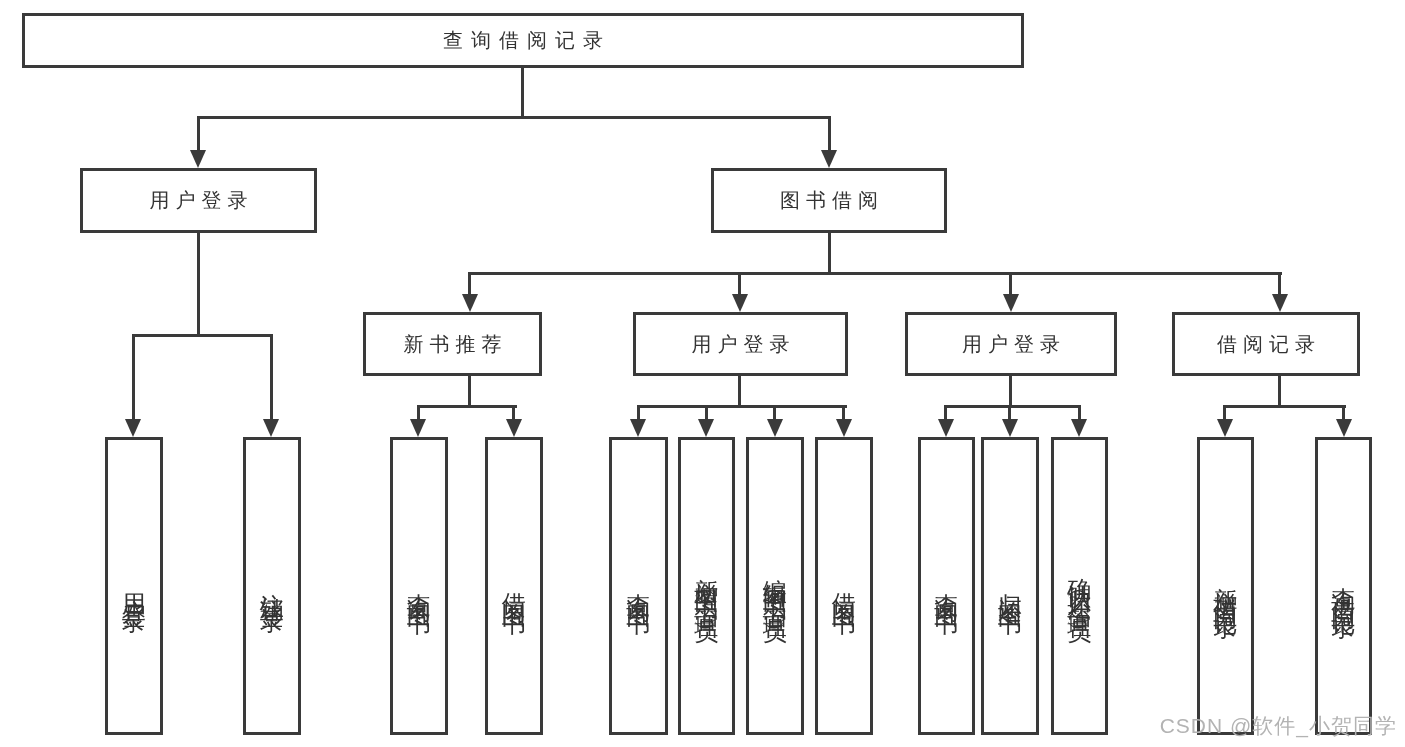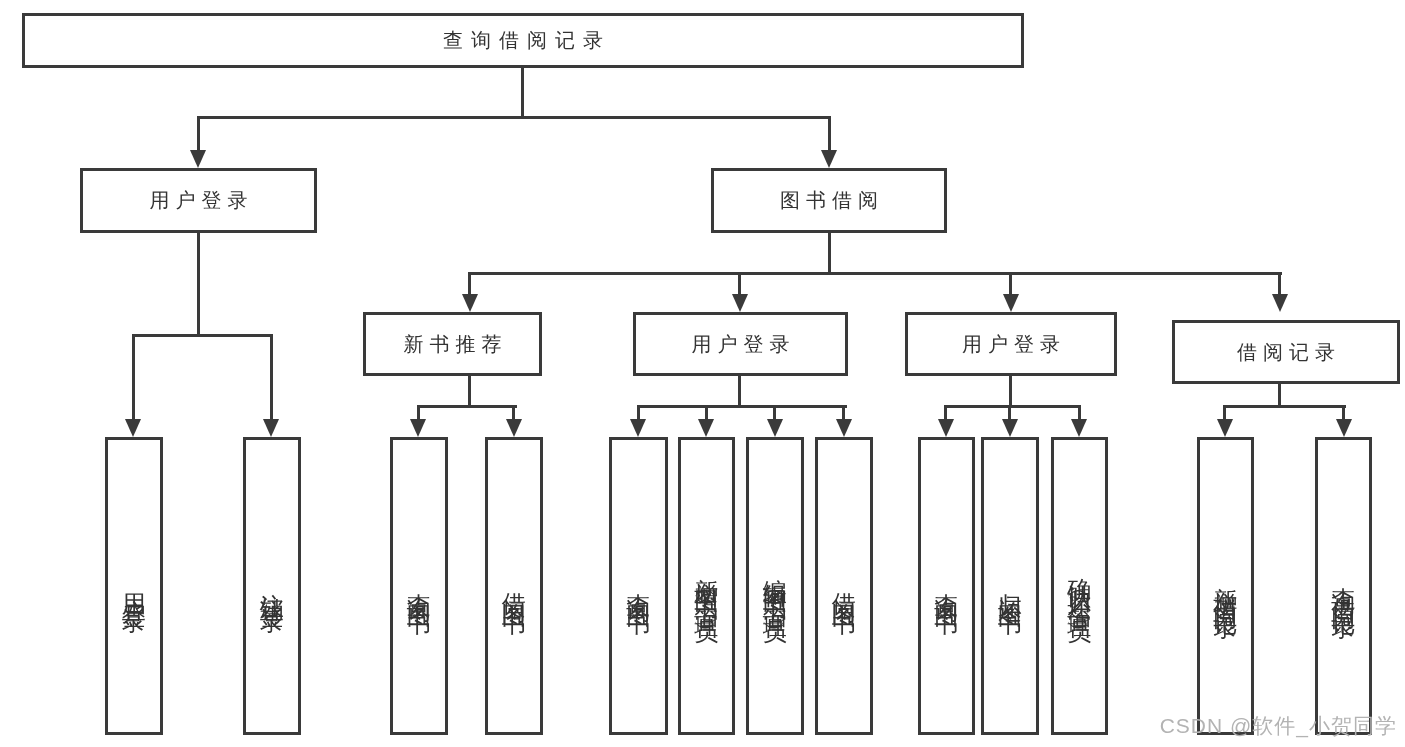--- a/index.html
+++ b/index.html
@@ -129,21 +129,21 @@
 
   <div class="box" style="left:363px;top:312px;width:179px;height:64px">
     <span class="hlabel">新书推荐</span>
   </div>
   <div class="box" style="left:633px;top:312px;width:215px;height:64px">
     <span class="hlabel">用户登录</span>
   </div>
   <div class="box" style="left:905px;top:312px;width:212px;height:64px">
     <span class="hlabel">用户登录</span>
   </div>
-  <div class="box" style="left:1172px;top:320px;width:228px;height:64px">
+  <div class="box" style="left:1172px;top:312px;width:188px;height:64px">
     <span class="hlabel">借阅记录</span>
   </div>
 
   <div class="box" style="left:105px;top:437px;width:58px;height:298px">
     <span class="vtext">用户登录</span>
   </div>
   <div class="box" style="left:243px;top:437px;width:58px;height:298px">
     <span class="vtext">注销登录</span>
   </div>
 

